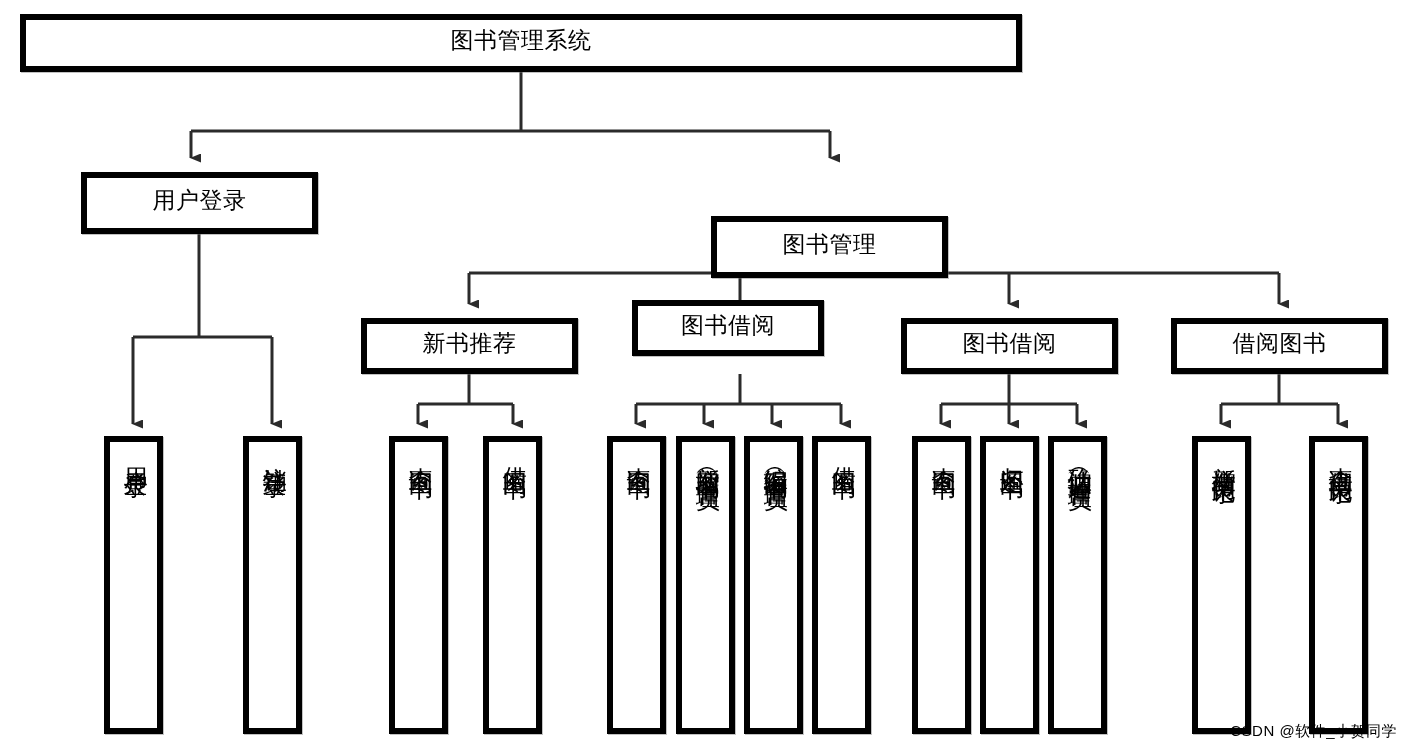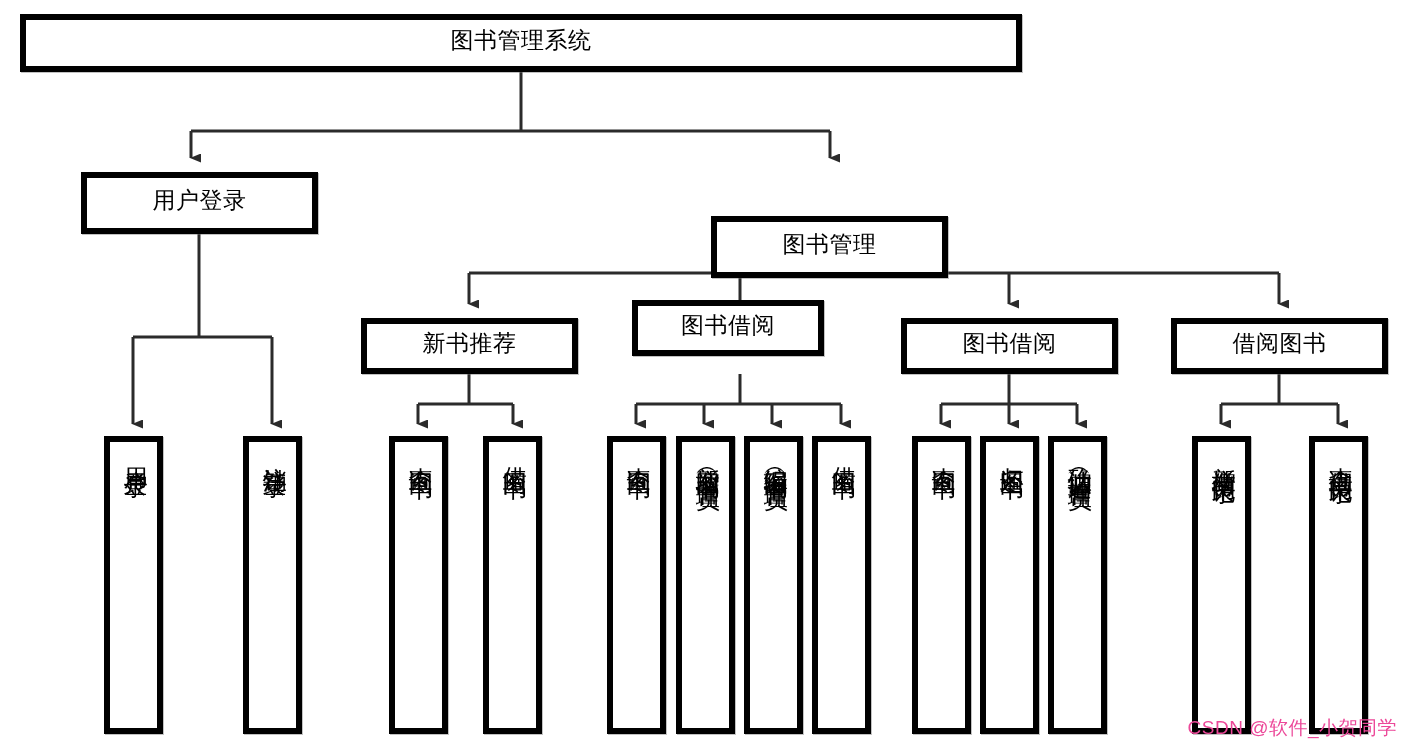--- a/index.html
+++ b/index.html
@@ -56,22 +56,22 @@
     writing-mode: vertical-rl;
     text-orientation: upright;
     font-size: 24px;
     letter-spacing: 3px;
     margin: 0 auto;
   }
   #watermark {
     position: absolute;
     right: 8px;
     bottom: 6px;
-    font-size: 19px;
-    color: #ec4899;
+    font-size: 15px;
+    color: #000000;
     letter-spacing: 0.5px;
     white-space: nowrap;
     font-family: "Liberation Sans", "DejaVu Sans", sans-serif;
   }
 </style>
 </head>
 <body>
 
 <div id="canvas">
 

